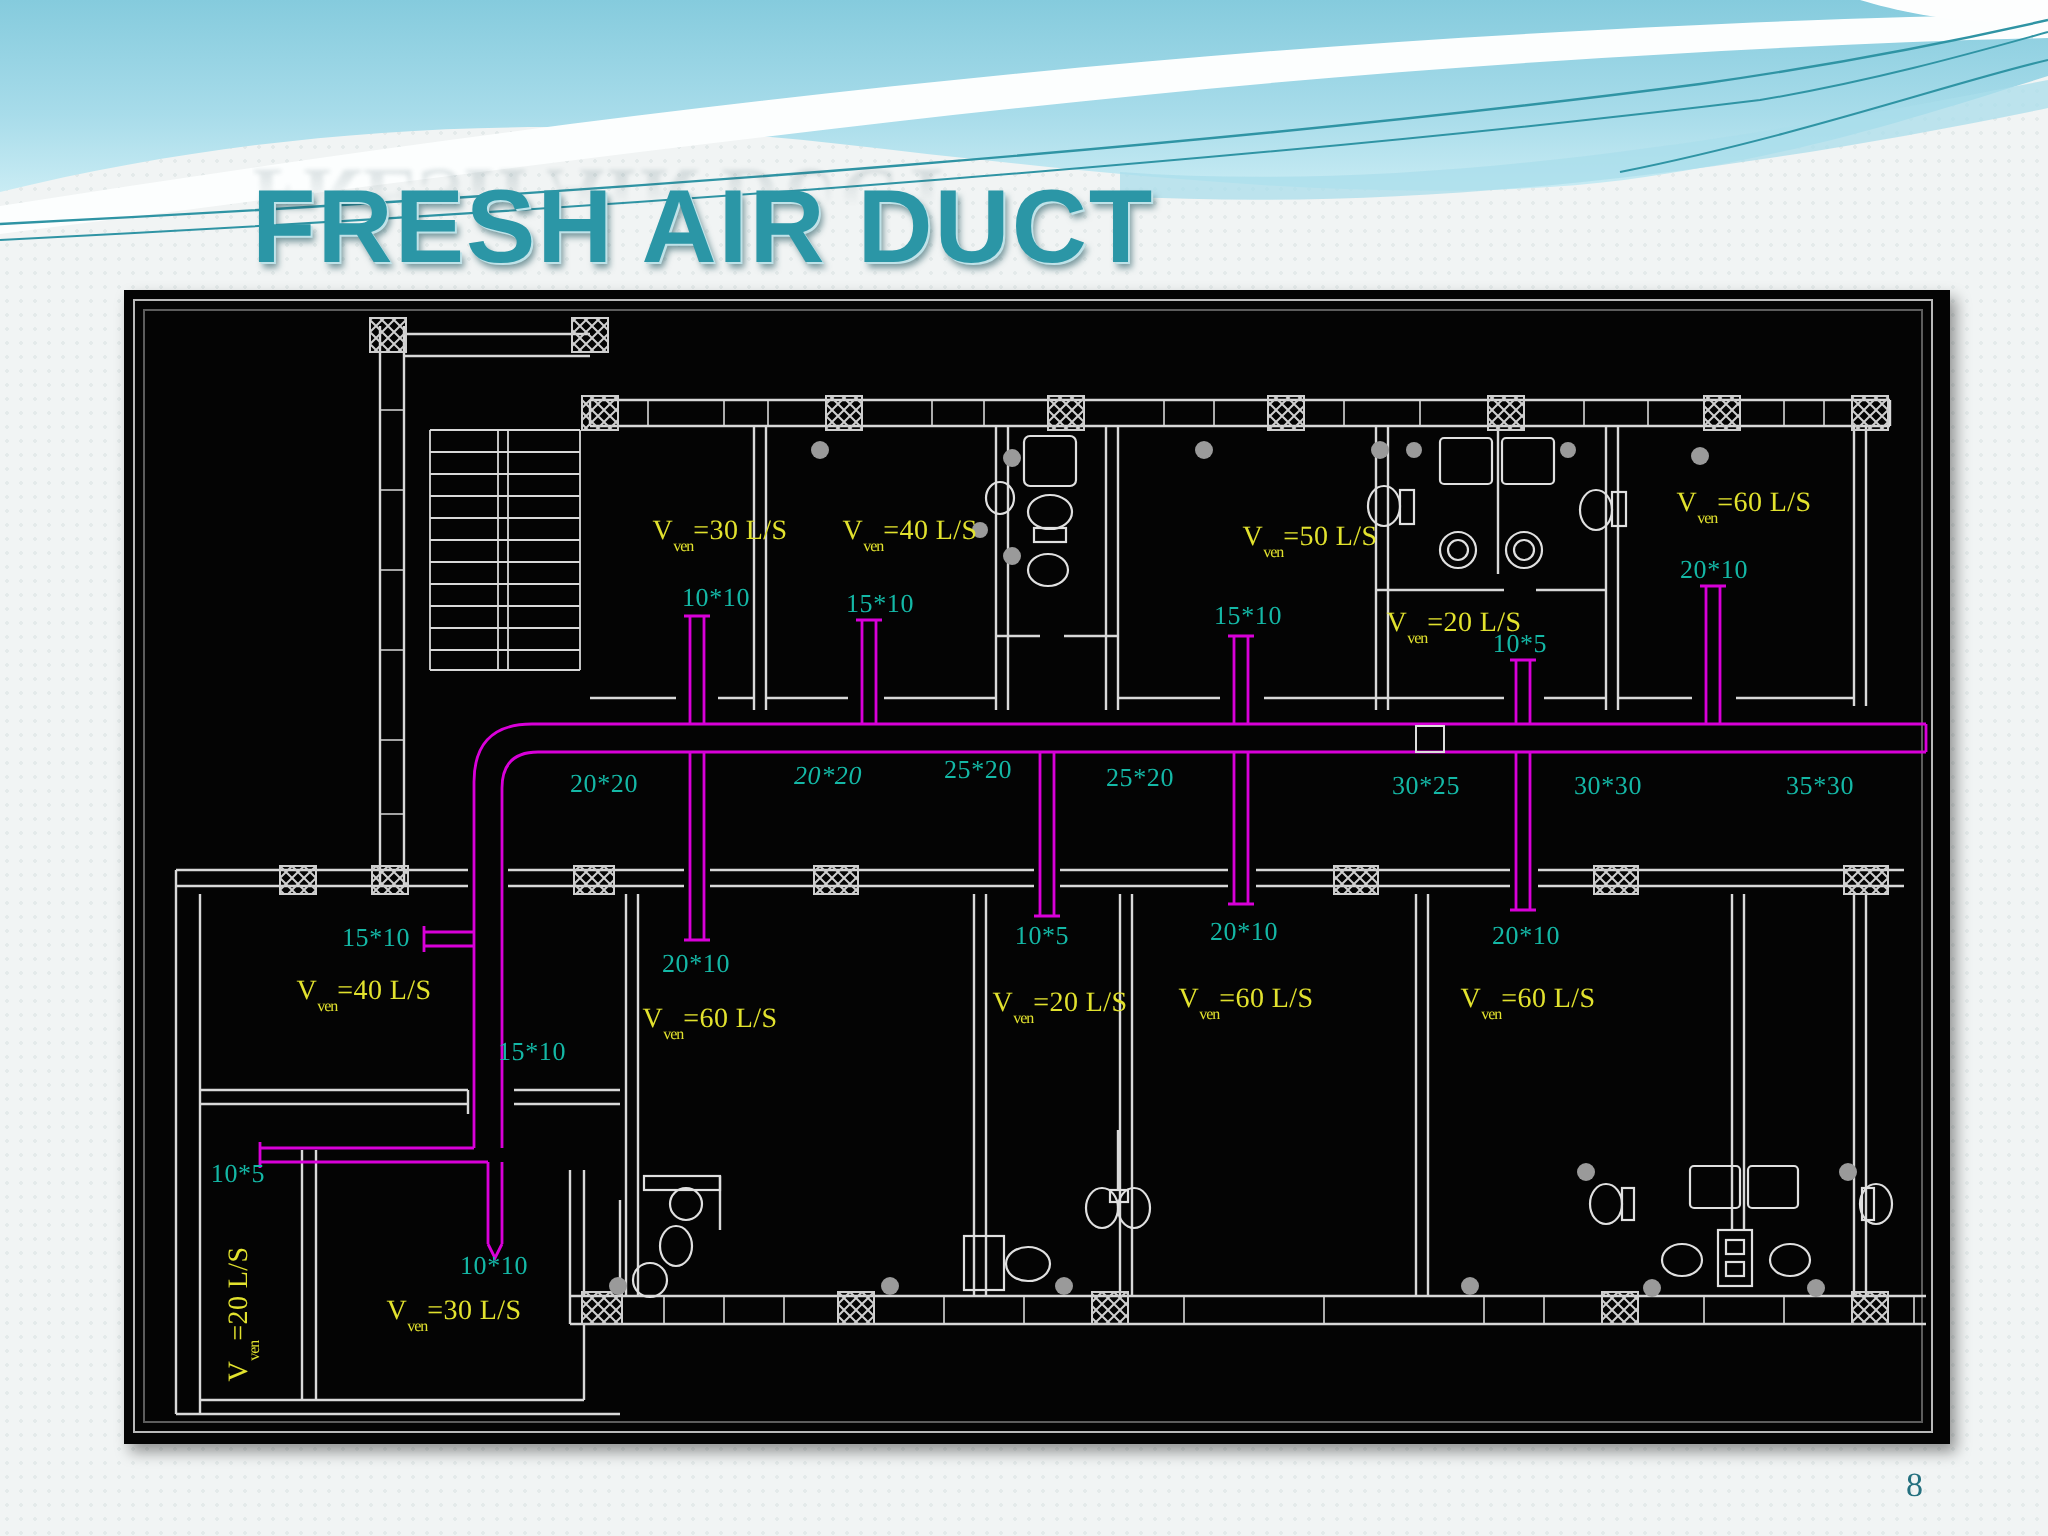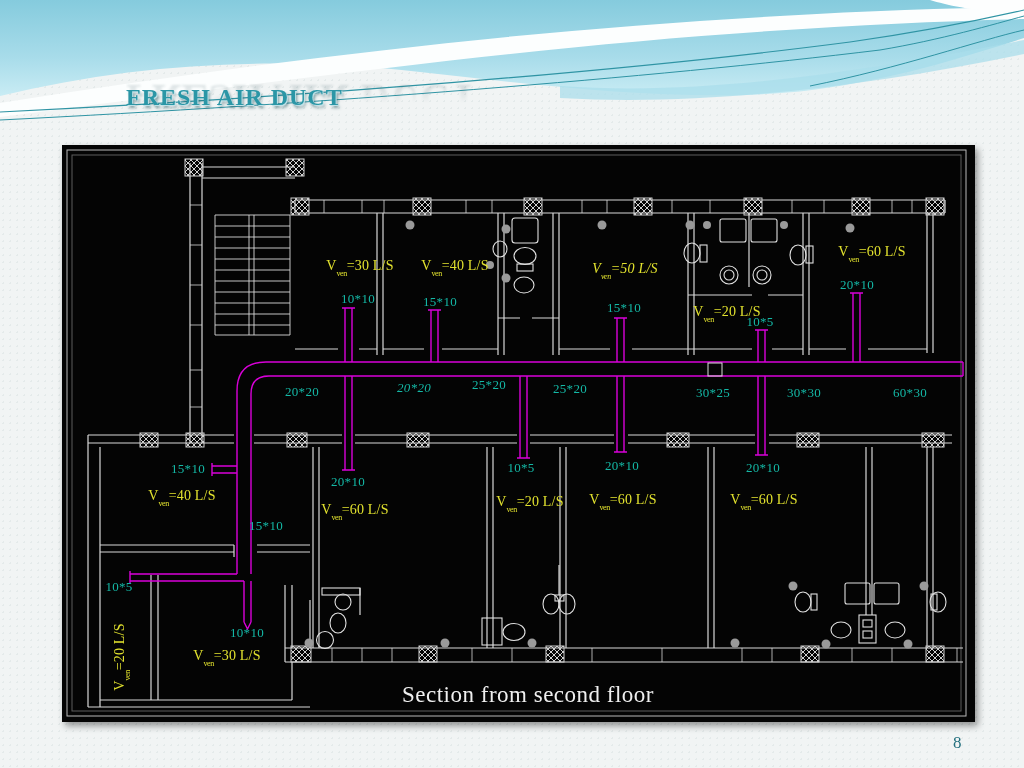--- a/index.html
+++ b/index.html
@@ -6,24 +6,24 @@
   body{
     width:1024px;height:768px;position:relative;overflow:hidden;
     background-color:#f1f4f4;
     background-image:radial-gradient(#e4eaea 1px, transparent 1px);
     background-size:7px 7px;
     font-family:"Liberation Serif", serif;
   }
   .waves{position:absolute;left:0;top:0;width:1024px;height:132px;}
   .slide-title{
     position:absolute;left:126px;top:84px;margin:0;
-    font-size:24px;font-weight:bold;letter-spacing:1px;
+    font-size:52px;font-weight:bold;letter-spacing:1px;
     color:#2b96a6;
     text-shadow:1px 1px 0 #bfe2e8, 2px 3px 3px rgba(23,78,88,.55);
-    font-family:Liberation Serif, serif;
+    font-family:Liberation Sans, sans-serif;
     z-index:3;
   }
   .title-reflection{
     position:absolute;left:126px;top:122px;margin:0;
     font-size:40px;font-weight:bold;letter-spacing:1px;
     color:#46646c;opacity:.28;filter:blur(1px);
     transform:scaleY(-1);transform-origin:top;
     -webkit-mask-image:linear-gradient(to top, rgba(0,0,0,.9) 5%, transparent 60%);
     mask-image:linear-gradient(to top, rgba(0,0,0,.9) 5%, transparent 60%);
     z-index:2;pointer-events:none;
@@ -246,21 +246,21 @@
       <div class="lbl size-label" style="left: 352px; top: 243px; transform: translate(-50%, -50%); font-style: italic;"><span>20*20</span></div>
 
       <div class="lbl size-label" style="left: 427px; top: 240px; transform: translate(-50%, -50%);"><span>25*20</span></div>
 
       <div class="lbl size-label" style="left: 508px; top: 244px; transform: translate(-50%, -50%);"><span>25*20</span></div>
 
       <div class="lbl size-label" style="left: 615px; top: 248px; transform: translate(-50%, -50%); margin-left: 36px;"><span>30*25</span></div>
 
       <div class="lbl size-label" style="left: 742px; top: 248px; transform: translate(-50%, -50%);"><span>30*30</span></div>
 
-      <div class="lbl size-label" style="left: 848px; top: 248px; transform: translate(-50%, -50%);"><span>60*30</span></div>
+      <div class="lbl size-label" style="left: 848px; top: 248px; transform: translate(-50%, -50%);"><span>35*30</span></div>
 
       <div class="lbl size-label" style="left: 126px; top: 324px; transform: translate(-50%, -50%);"><span>15*10</span></div>
 
       <div class="lbl size-label" style="left: 204px; top: 381px; transform: translate(-50%, -50%);"><span>15*10</span></div>
 
       <div class="lbl size-label" style="left: 286px; top: 337px; transform: translate(-50%, -50%);"><span>20*10</span></div>
 
       <div class="lbl size-label" style="left: 459px; top: 323px; transform: translate(-50%, -50%);"><span>10*5</span></div>
 
       <div class="lbl size-label" style="left: 560px; top: 321px; transform: translate(-50%, -50%);"><span>20*10</span></div>
@@ -271,37 +271,36 @@
 
       <div class="lbl size-label" style="left: 185px; top: 488px; transform: translate(-50%, -50%);"><span>10*10</span></div>
     </div>
 
   <div>
 
       <div class="lbl flow-label" style="left: 298px; top: 122px; transform: translate(-50%, -50%);"><span>V</span><sub>ven</sub><span>=30 L/S</span></div>
 
       <div class="lbl flow-label" style="left: 393px; top: 122px; transform: translate(-50%, -50%);"><span>V</span><sub>ven</sub><span>=40 L/S</span></div>
 
-      <div class="lbl flow-label" style="left: 563px; top: 125px; transform: translate(-50%, -50%); font-style: italic;"><span>V</span><sub>ven</sub><span>=50 L/S</span></div>
+      <div class="lbl flow-label" style="left: 593px; top: 125px; transform: translate(-50%, -50%);"><span>V</span><sub>ven</sub><span>=50 L/S</span></div>
 
       <div class="lbl flow-label" style="left: 810px; top: 108px; transform: translate(-50%, -50%);"><span>V</span><sub>ven</sub><span>=60 L/S</span></div>
 
       <div class="lbl flow-label" style="left: 665px; top: 168px; transform: translate(-50%, -50%);"><span>V</span><sub>ven</sub><span>=20 L/S</span></div>
 
       <div class="lbl flow-label" style="left: 120px; top: 352px; transform: translate(-50%, -50%);"><span>V</span><sub>ven</sub><span>=40 L/S</span></div>
 
       <div class="lbl flow-label" style="left: 293px; top: 366px; transform: translate(-50%, -50%);"><span>V</span><sub>ven</sub><span>=60 L/S</span></div>
 
       <div class="lbl flow-label" style="left: 468px; top: 358px; transform: translate(-50%, -50%);"><span>V</span><sub>ven</sub><span>=20 L/S</span></div>
 
       <div class="lbl flow-label" style="left: 561px; top: 356px; transform: translate(-50%, -50%);"><span>V</span><sub>ven</sub><span>=60 L/S</span></div>
 
       <div class="lbl flow-label" style="left: 702px; top: 356px; transform: translate(-50%, -50%);"><span>V</span><sub>ven</sub><span>=60 L/S</span></div>
 
       <div class="lbl flow-label" style="left: 59px; top: 512px; transform: translate(-50%, -50%) rotate(-90deg);"><span>V</span><sub>ven</sub><span>=20 L/S</span></div>
 
       <div class="lbl flow-label" style="left: 165px; top: 512px; transform: translate(-50%, -50%);"><span>V</span><sub>ven</sub><span>=30 L/S</span></div>
     </div>
 
-  <div class="caption">Section from second floor</div>
 </div>
 
 <div class="pagenum">8</div>
 
 </body></html>

